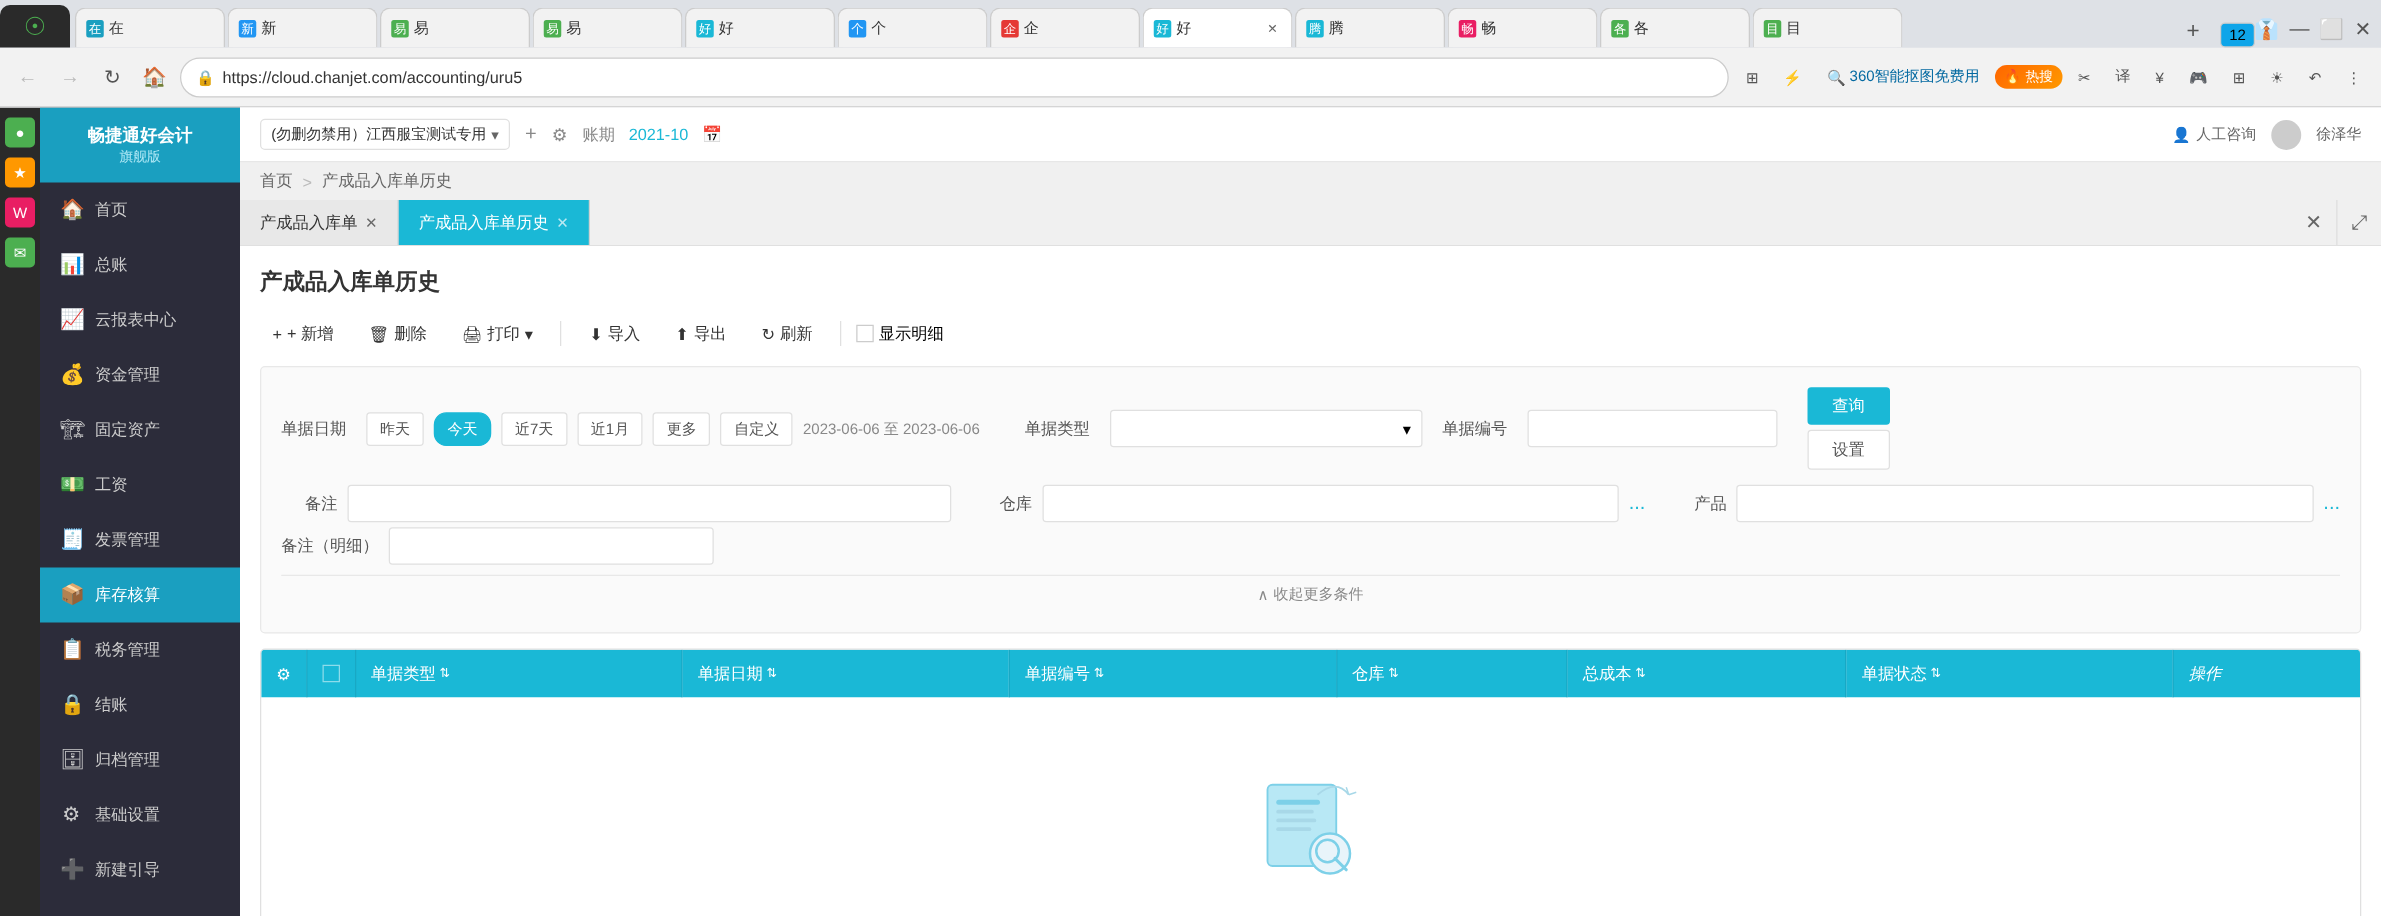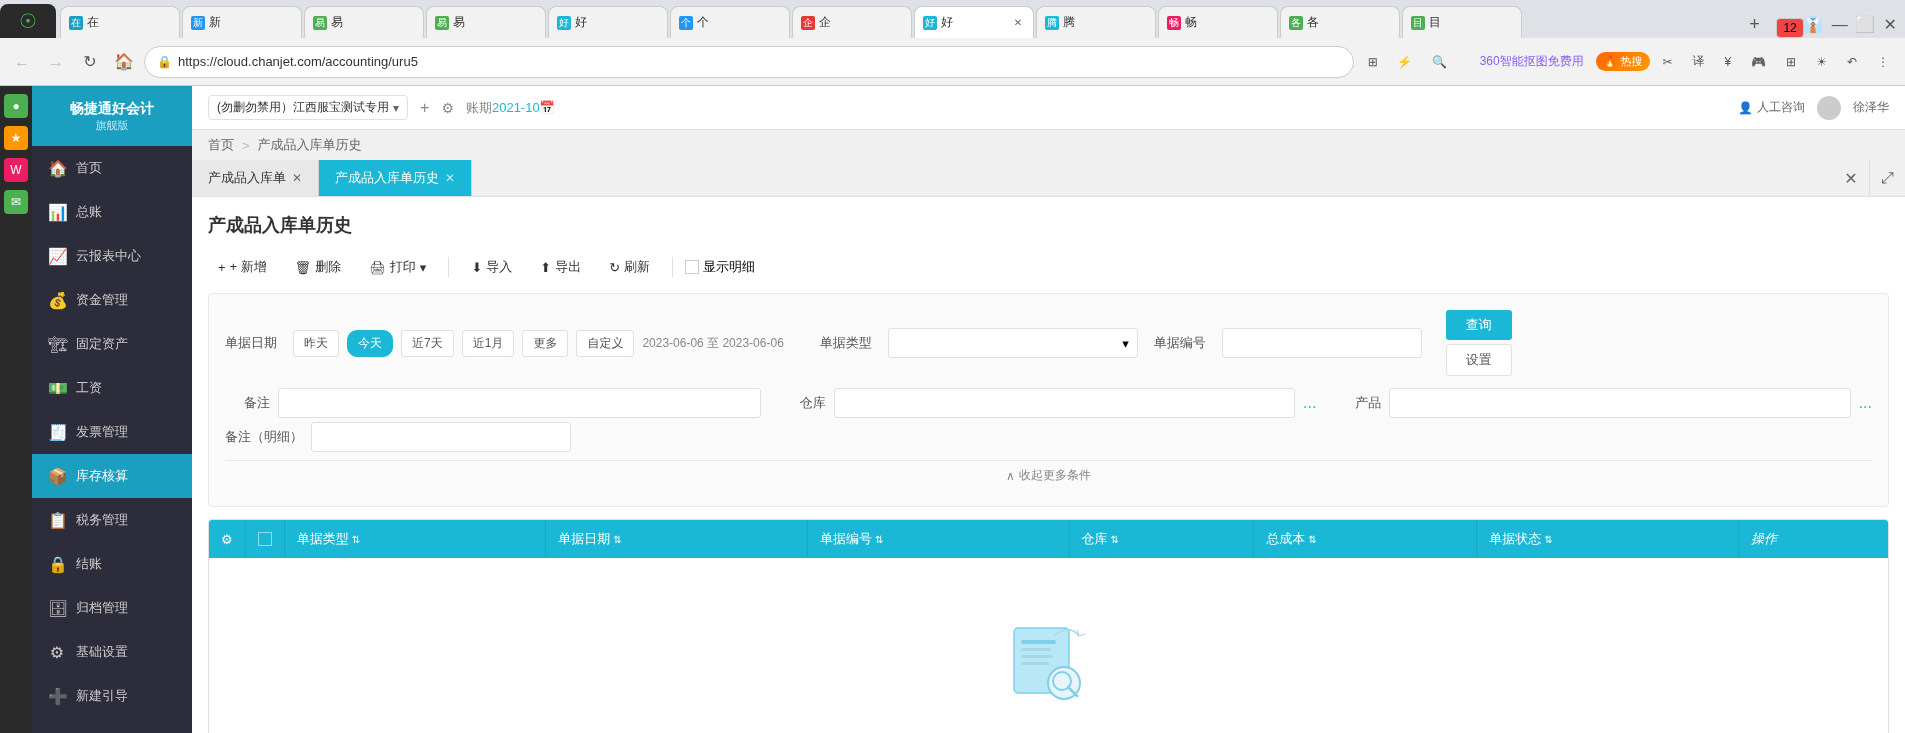--- a/index.html
+++ b/index.html
@@ -9,21 +9,21 @@
     .browser-chrome { width: 1905px; height: 733px; display: flex; flex-direction: column; background: #dee1e6; }
 
     
     .tab-bar { height: 38px; background: #dee1e6; display: flex; align-items: flex-end; padding-left: 60px; position: relative; }
     .tab { height: 32px; min-width: 120px; max-width: 180px; background: #f2f2f2; border-radius: 8px 8px 0 0; display: flex; align-items: center; padding: 0 8px; font-size: 12px; color: #333; border: 1px solid #ccc; border-bottom: none; margin-right: 2px; cursor: pointer; position: relative; overflow: hidden; white-space: nowrap; }
     .tab.active { background: #fff; z-index: 2; }
     .tab .tab-favicon { width: 14px; height: 14px; margin-right: 4px; flex-shrink: 0; border-radius: 2px; }
     .tab .tab-title { flex: 1; overflow: hidden; text-overflow: ellipsis; font-size: 12px; }
     .tab .tab-close { width: 14px; height: 14px; border-radius: 50%; display: flex; align-items: center; justify-content: center; font-size: 10px; color: #666; flex-shrink: 0; cursor: pointer; }
     .tab-new-btn { width: 28px; height: 28px; display: flex; align-items: center; justify-content: center; cursor: pointer; font-size: 18px; color: #555; margin-left: 4px; }
-    .tab-count-badge { background: #ef4444; border: 1px solid #ccc; border-radius: 4px; padding: 2px 6px; font-size: 12px; margin-left: 8px; }
+    .tab-count-badge { background: #0ea5e9; border: 1px solid #ccc; border-radius: 4px; padding: 2px 6px; font-size: 12px; margin-left: 8px; }
     .tab-bar-actions { margin-left: auto; display: flex; align-items: center; gap: 8px; padding-right: 8px; padding-bottom: 4px; }
     .tab-bar-actions span { font-size: 16px; cursor: pointer; color: #555; }
 
     
     .address-bar { height: 48px; background: #f2f2f2; display: flex; align-items: center; padding: 0 8px; gap: 6px; border-bottom: 1px solid #ccc; }
     .nav-btn { width: 28px; height: 28px; display: flex; align-items: center; justify-content: center; border-radius: 50%; cursor: pointer; color: #555; font-size: 16px; }
     .nav-btn.disabled { color: #bbb; cursor: default; }
     .address-input-wrap { flex: 1; height: 32px; background: #fff; border: 1px solid #ccc; border-radius: 16px; display: flex; align-items: center; padding: 0 12px; gap: 6px; }
     .address-lock { font-size: 12px; color: #666; }
     .address-text { flex: 1; font-size: 13px; color: #333; overflow: hidden; text-overflow: ellipsis; white-space: nowrap; }
@@ -47,21 +47,21 @@
     .sidebar-item.active { background: #1a9fc0; color: #fff; }
     .sidebar-item-icon { font-size: 16px; width: 18px; text-align: center; }
 
     
     .content-area { flex: 1; display: flex; flex-direction: column; background: #f5f5f5; overflow: hidden; }
 
     
     .top-bar { height: 44px; background: #fff; display: flex; align-items: center; padding: 0 16px; gap: 12px; border-bottom: 1px solid #e0e0e0; }
     .company-select { display: flex; align-items: center; gap: 4px; font-size: 12px; color: #666; border: 1px solid #e0e0e0; border-radius: 4px; padding: 3px 8px; cursor: pointer; }
     .top-bar-right { margin-left: auto; display: flex; align-items: center; gap: 12px; font-size: 12px; color: #666; }
-    .period-info { display: flex; align-items: center; gap: 0; }
+    .period-info { display: flex; align-items: center; gap: 11px; }
 
     
     .page-header { background: #f0f0f0; border-bottom: 1px solid #e0e0e0; }
     .breadcrumb-row { display: flex; align-items: center; padding: 6px 16px; gap: 8px; font-size: 13px; }
     .breadcrumb-item { color: #666; cursor: pointer; }
     .breadcrumb-sep { color: #bbb; }
     .page-tab { height: 36px; padding: 0 16px; display: flex; align-items: center; gap: 6px; font-size: 13px; cursor: pointer; color: #333; background: #e8e8e8; border-right: 1px solid #d0d0d0; }
     .page-tab.active { background: #1ab8d6; color: #fff; }
     .page-tab .close-btn { font-size: 12px; color: inherit; opacity: 0.7; }
 
@@ -200,21 +200,21 @@
     <div class="nav-btn">🏠</div>
     <div class="address-input-wrap">
       <span class="address-lock">🔒</span>
       <span class="address-text">https://cloud.chanjet.com/accounting/uru5</span>
     </div>
     <div class="address-bar-right">
       <div class="addr-icon-btn">⊞</div>
       <div class="addr-icon-btn">⚡</div>
       <div class="addr-icon-btn">
         <span>🔍</span>
-        <span style="font-size:12px;color:#8b5cf6;margin-left:29px;">360智能抠图免费用</span>
+        <span style="font-size:12px;color:#0369a1;">360智能抠图免费用</span>
       </div>
       <div class="hot-search">
         🔥 <span>热搜</span>
       </div>
       <div class="addr-icon-btn">✂</div>
       <div class="addr-icon-btn">译</div>
       <div class="addr-icon-btn">¥</div>
       <div class="addr-icon-btn">🎮</div>
       <div class="addr-icon-btn">⊞</div>
       <div class="addr-icon-btn">☀</div>

